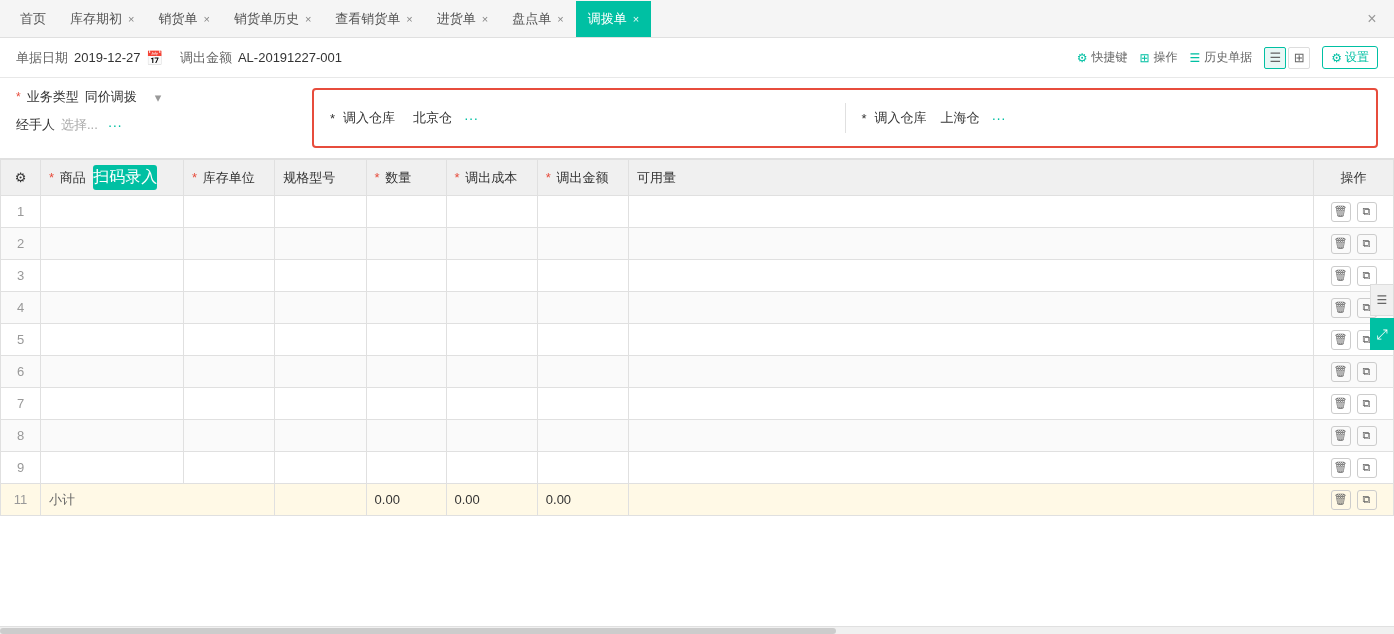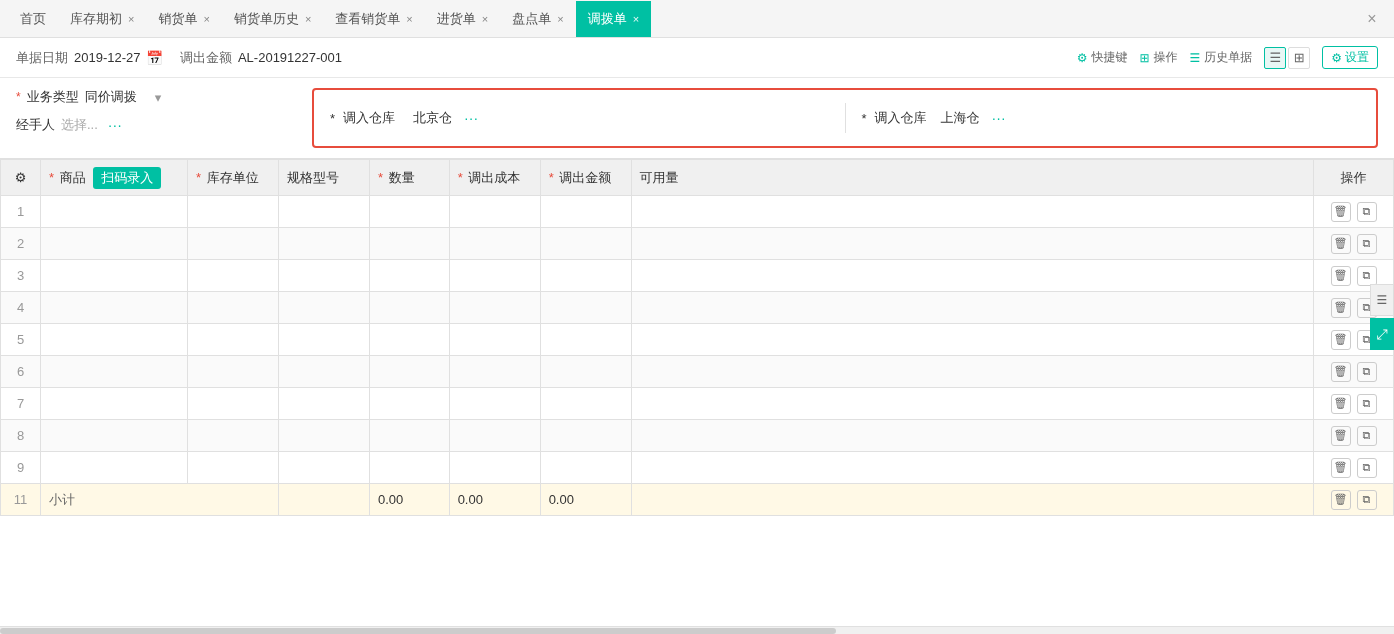--- a/index.html
+++ b/index.html
@@ -251,22 +251,22 @@
       color: #666;
       font-size: 11px;
     }
 
     
     .scan-btn {
       background: #00c0a3;
       color: #fff;
       border: none;
       border-radius: 3px;
-      padding: 2px 8px;
-      font-size: 13px;
+      padding: 2px 0;
+      font-size: 16px;
       cursor: pointer;
       margin-left: 4px;
     }
 
     
     .right-panel {
       position: fixed;
       right: 0;
       top: 50%;
       transform: translateY(-50%);

